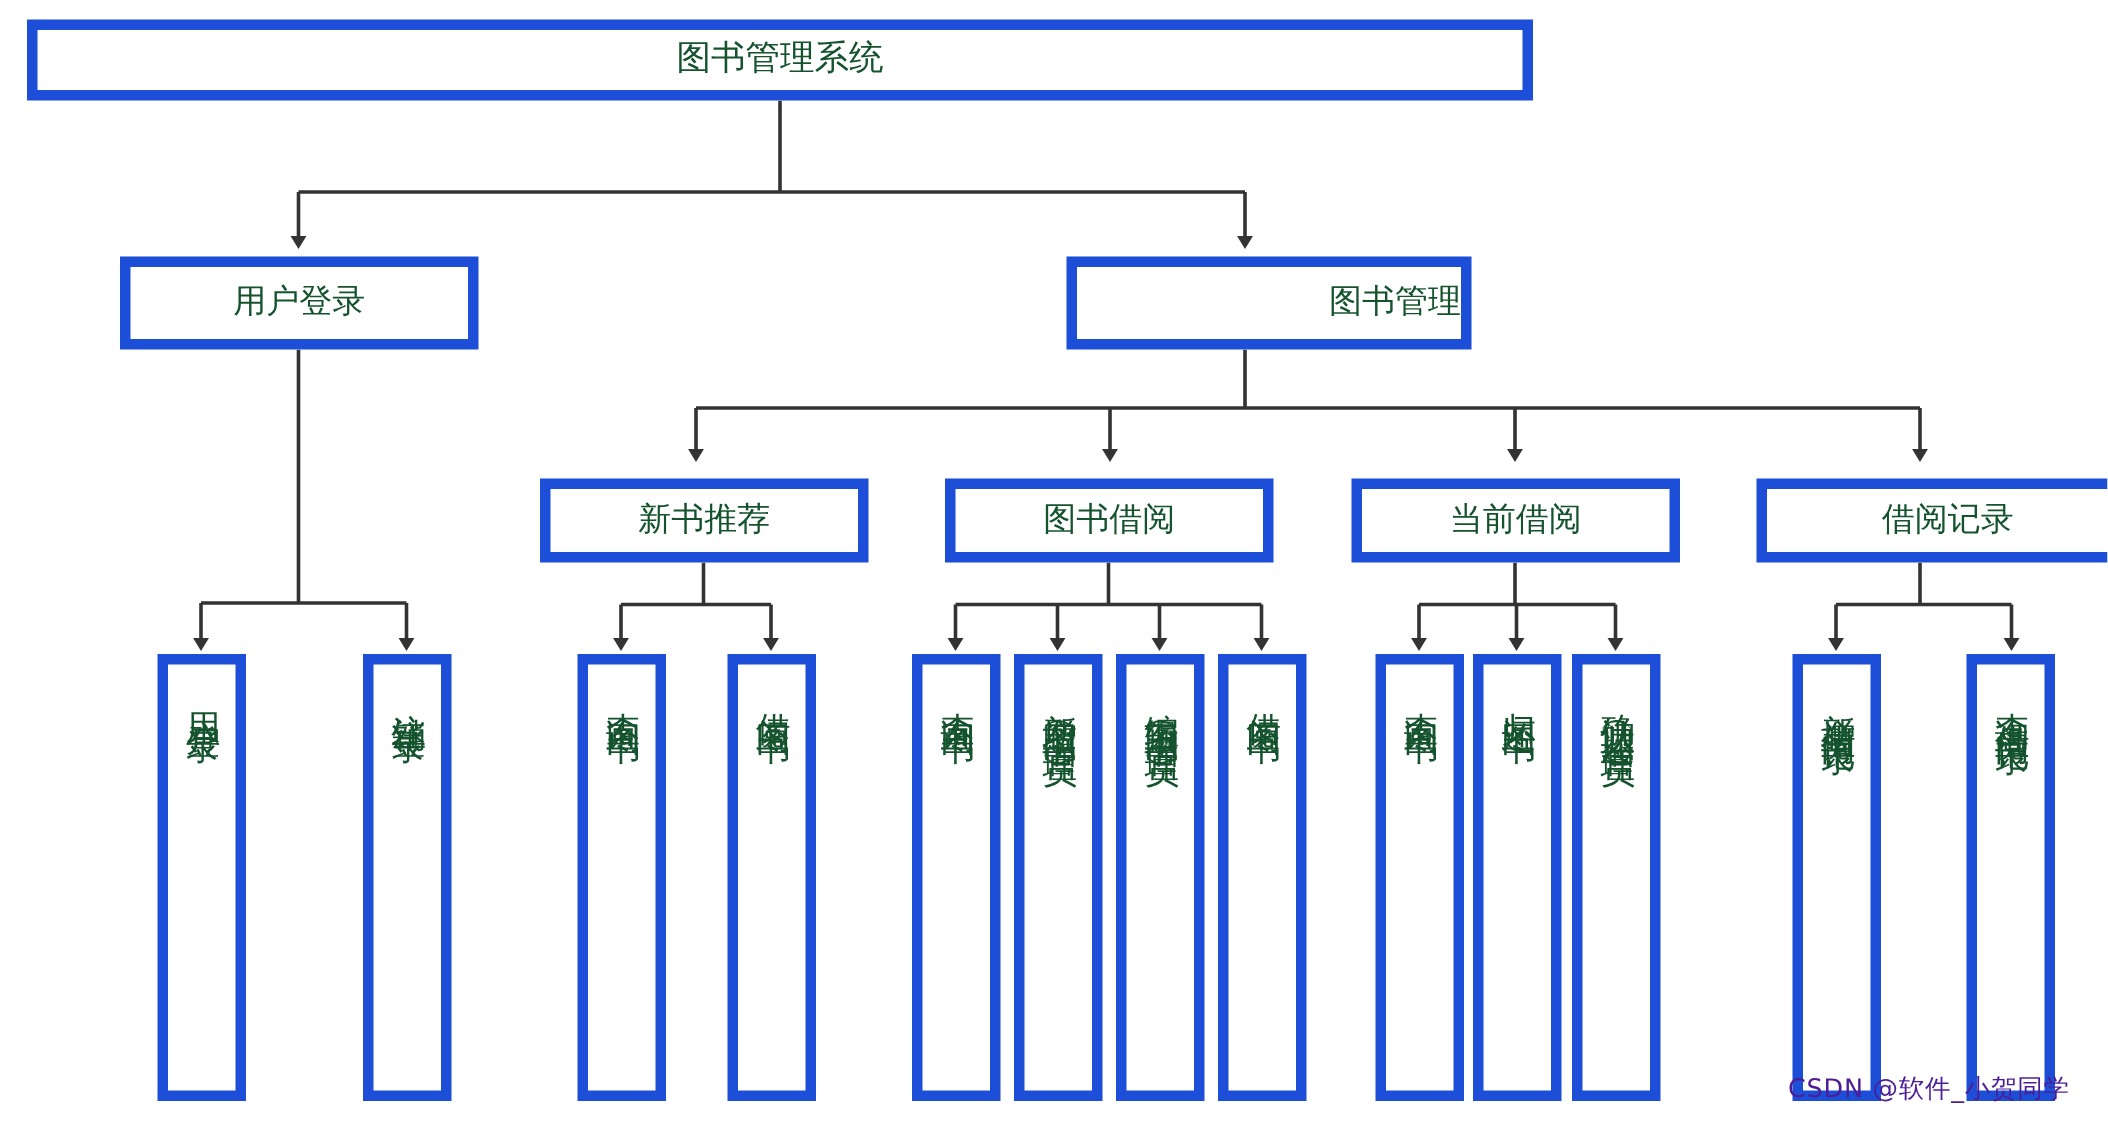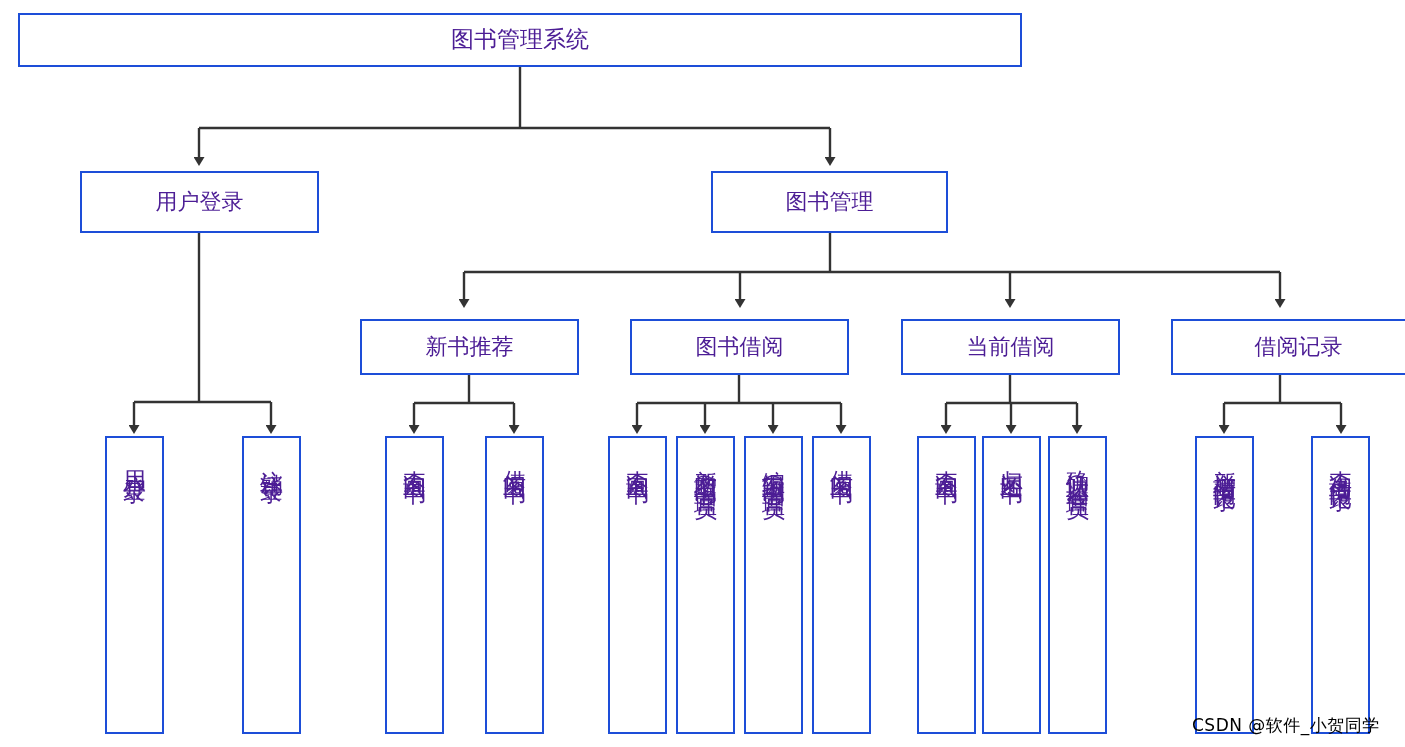--- a/index.html
+++ b/index.html
@@ -20,25 +20,25 @@
   #wires {
     position: absolute;
     left: 0; top: 0;
     width: 1405px;
     height: 747px;
   }
   .node {
     position: absolute;
     box-sizing: border-box;
     background: #ffffff;
-    border: 2px solid #1d4ed8;
+    border: 7px solid #1d4ed8;
     display: flex;
     align-items: center;
     justify-content: center;
-    color: #4c1d95;
+    color: #14532d;
   }
   .node .lbl {
     line-height: 1.18;
     text-align: center;
     white-space: nowrap;
   }
   .node.horizontal .lbl {
     font-size: 22px;
   }
   .node.root .lbl {
@@ -51,21 +51,21 @@
   .node.vertical .lbl {
     writing-mode: vertical-rl;
     text-orientation: upright;
     font-size: 23px;
     letter-spacing: 4px;
     line-height: 1;
   }
   .watermark {
     position: absolute;
     font-size: 17px;
-    color: #000000;
+    color: #4c1d95;
     white-space: nowrap;
     left: 1192px;
     top: 714px;
     letter-spacing: 0.5px;
   }
 </style>
 </head>
 <body>
 
 <div id="canvas">
@@ -121,21 +121,21 @@
   </svg>
 
   <div class="node root horizontal" style="left:18px; top:13px; width:1004px; height:54px;">
     <span class="lbl">图书管理系统</span>
   </div>
 
   <div class="node horizontal" style="left:80px; top:171px; width:239px; height:62px;">
     <span class="lbl">用户登录</span>
   </div>
 
-  <div class="node horizontal" style="left:711px; top:171px; width:237px; height:62px;">
+  <div class="node horizontal" style="left:711px; top:171px; width:270px; height:62px;justify-content:flex-end;">
     <span class="lbl">图书管理</span>
   </div>
 
   <div class="node horizontal" style="left:360px; top:319px; width:219px; height:56px;align-items:center;">
     <span class="lbl">新书推荐</span>
   </div>
 
   <div class="node horizontal" style="left:901px; top:319px; width:219px; height:56px;">
     <span class="lbl">当前借阅</span>
   </div>

